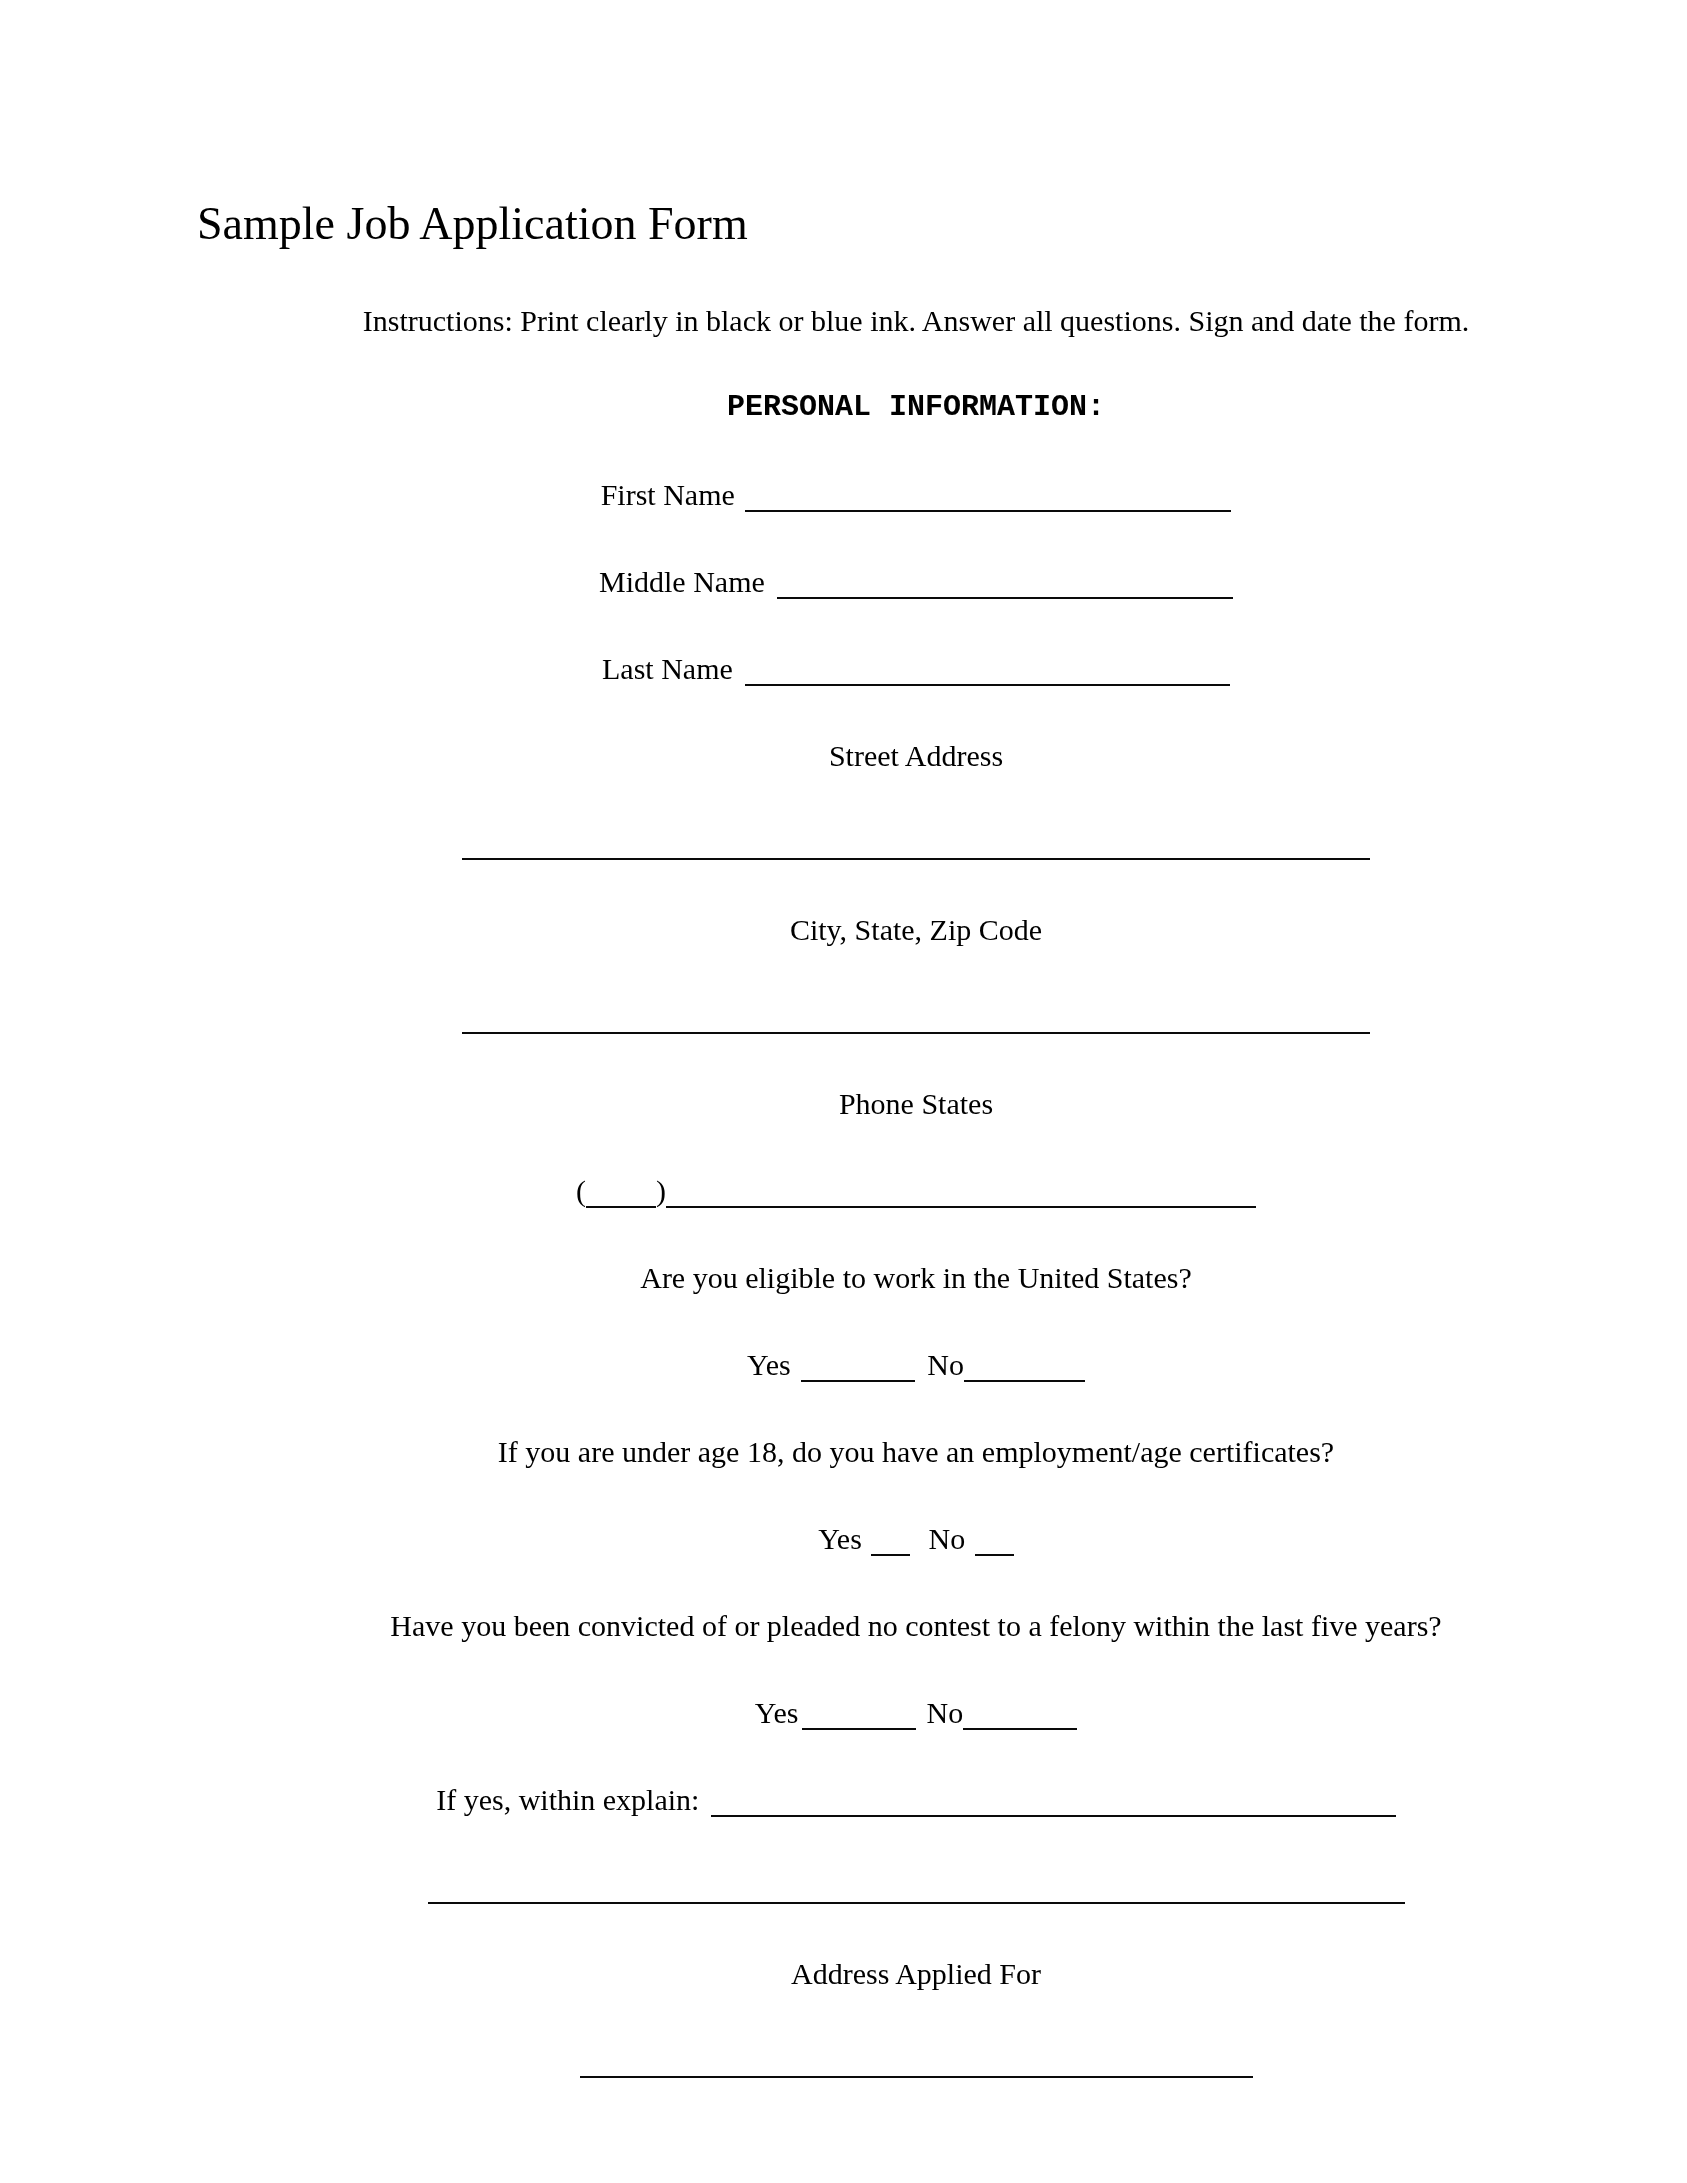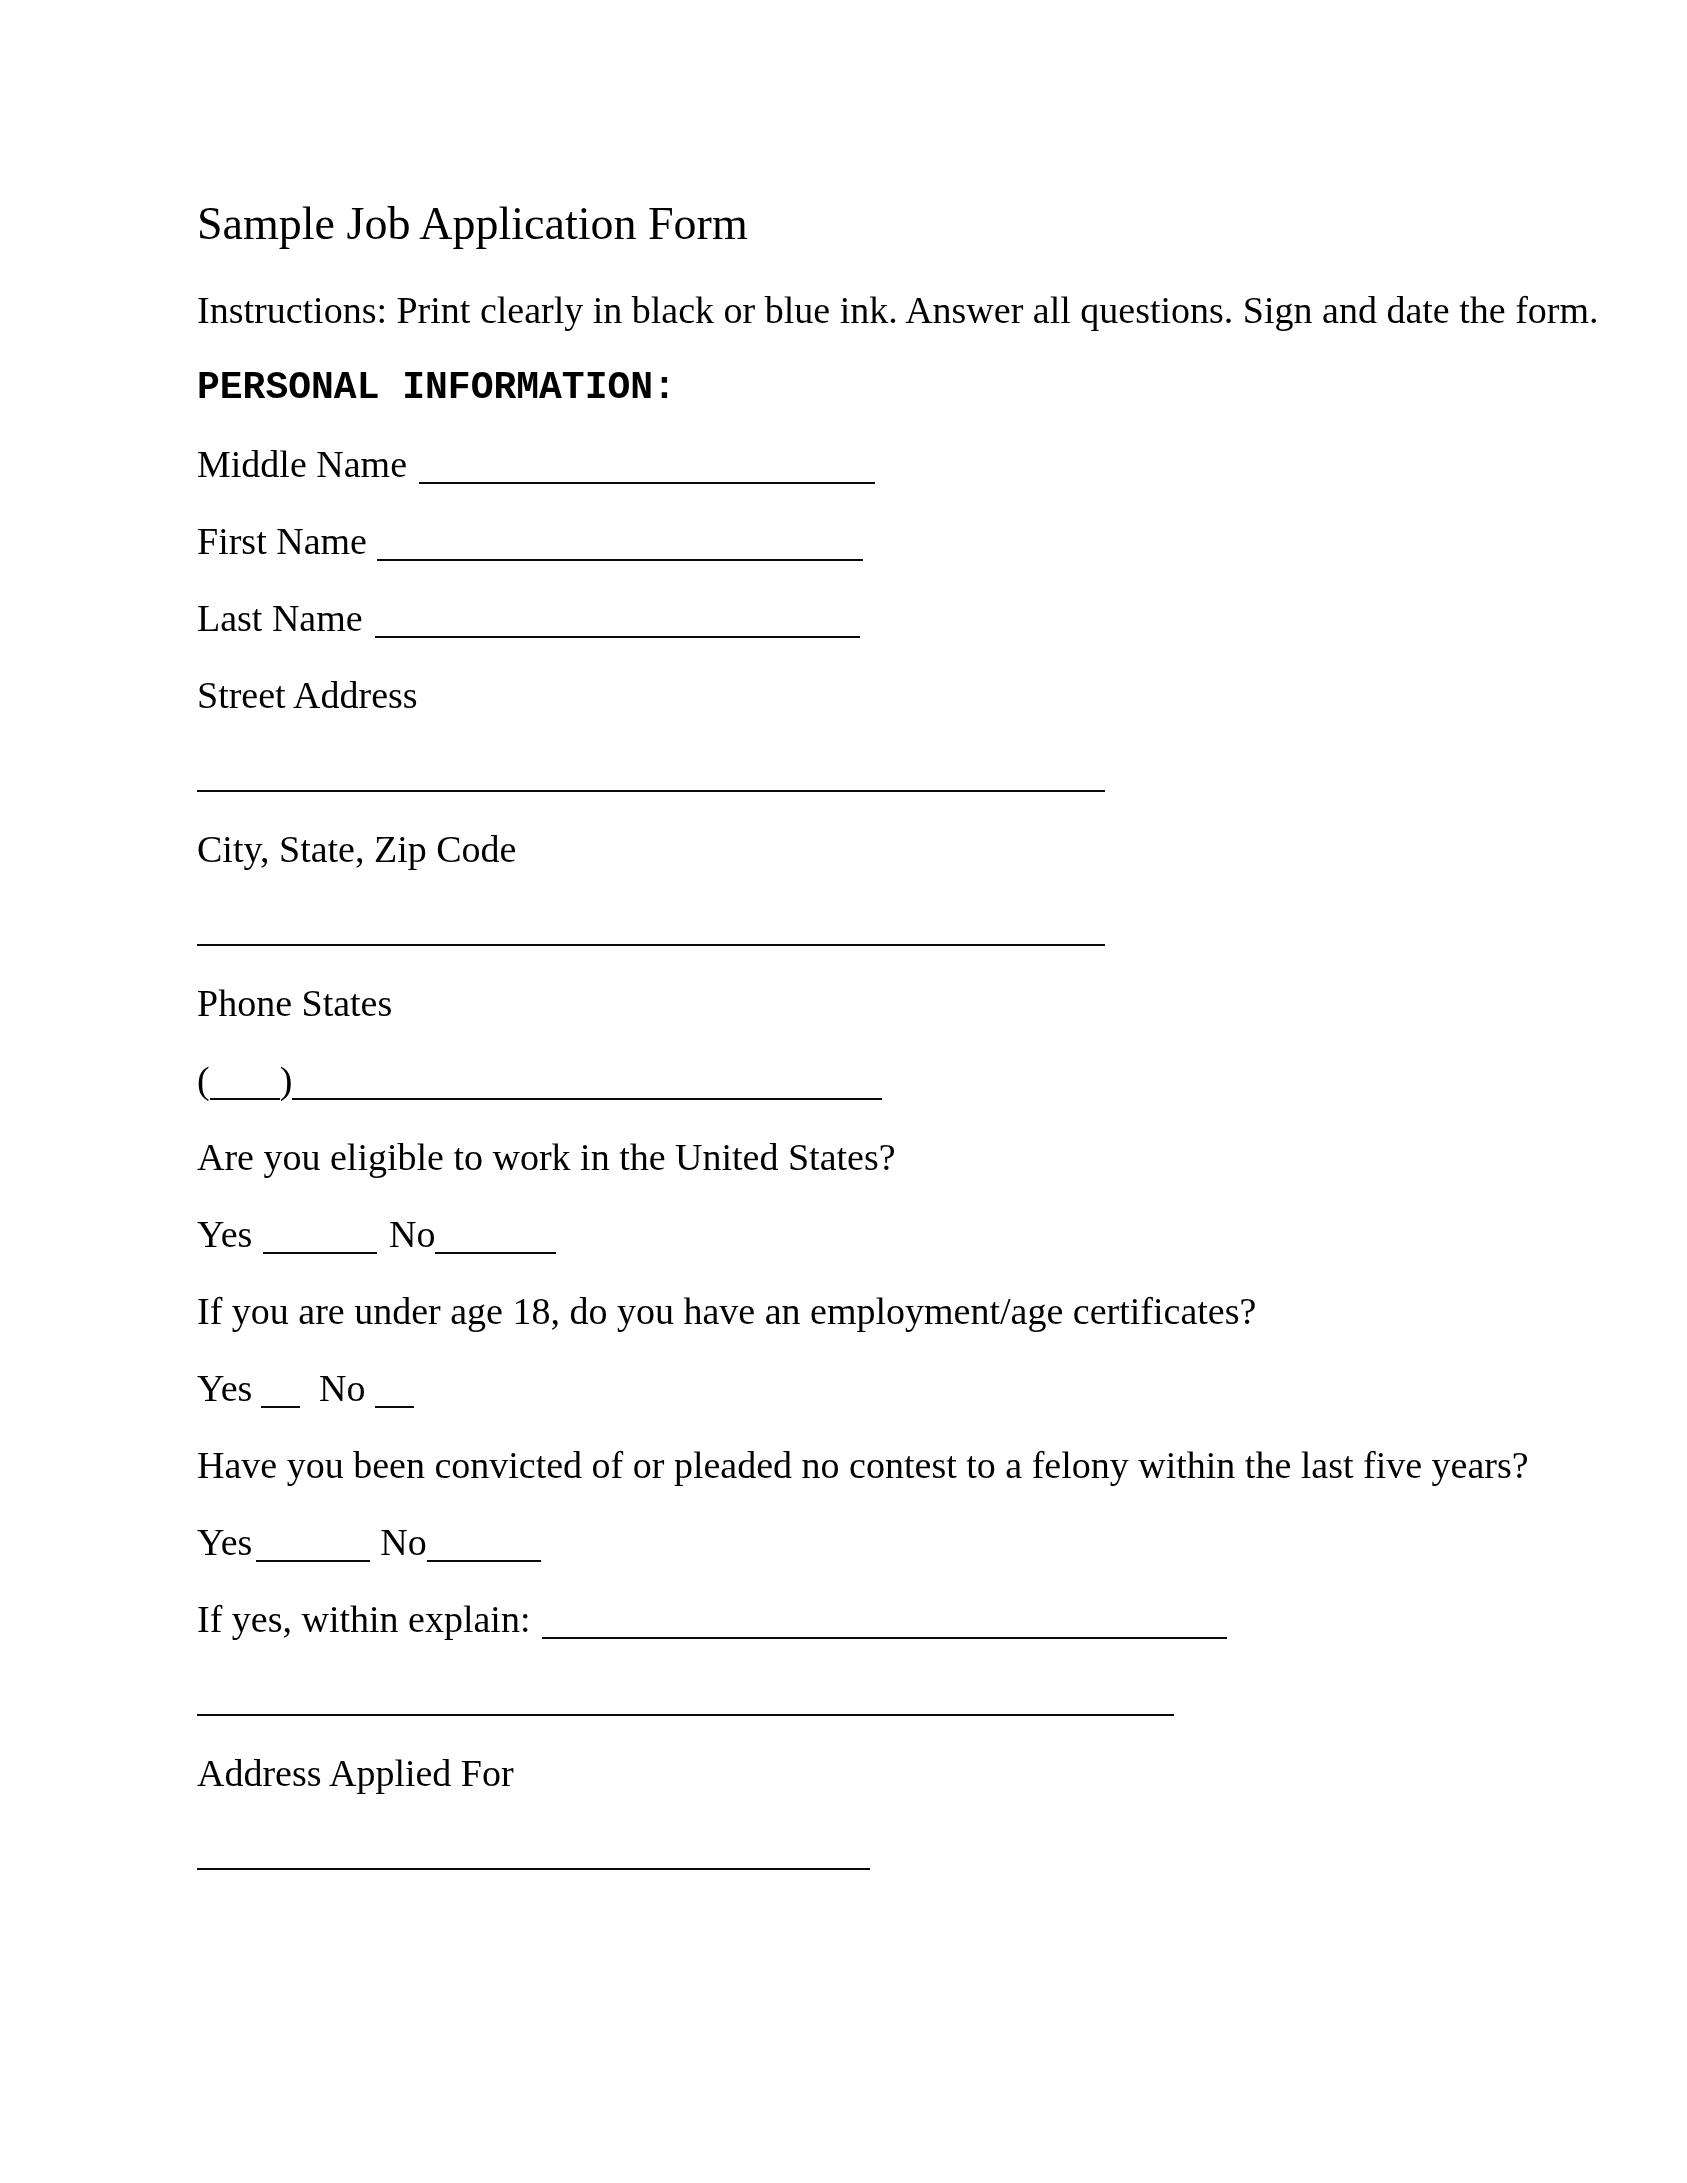--- a/index.html
+++ b/index.html
@@ -15,25 +15,26 @@
     overflow: hidden;
   }
   .page {
     box-sizing: border-box;
     width: 1687px;
     height: 2184px;
     padding: 176px 52px 0 197px;
     background: #ffffff;
   }
   .row {
-    margin: 0;
-    font-size: 38px;
+    margin: 10px;
+    font-size: 30px;
     line-height: 77px;
     white-space: nowrap;
     font-weight: normal;
+    text-align: center;
   }
   .title {
     margin: 0;
     font-size: 46px;
     line-height: 96px;
     font-weight: normal;
     white-space: nowrap;
   }
   .section-heading {
     font-weight: bold;
@@ -69,23 +70,23 @@
 <body>
 
 <div class="page">
 
   <h1 class="title">Sample Job Application Form</h1>
 
   <p class="row">Instructions: Print clearly in black or blue ink. Answer all questions. Sign and date the form.</p>
 
   <p class="row section-heading">PERSONAL INFORMATION:</p>
 
+  <p class="row"><span>First Name</span><span class="blank w-first"></span></p>
+
   <p class="row"><span>Middle Name</span><span class="blank w-middle"></span></p>
-
-  <p class="row"><span>First Name</span><span class="blank w-first"></span></p>
 
   <p class="row"><span>Last Name</span><span class="blank w-last"></span></p>
 
   <p class="row"><span>Street Address</span></p>
 
   <p class="row"><span class="blank w-long"></span></p>
 
   <p class="row"><span>City, State, Zip Code</span></p>
 
   <p class="row"><span class="blank w-long"></span></p>

